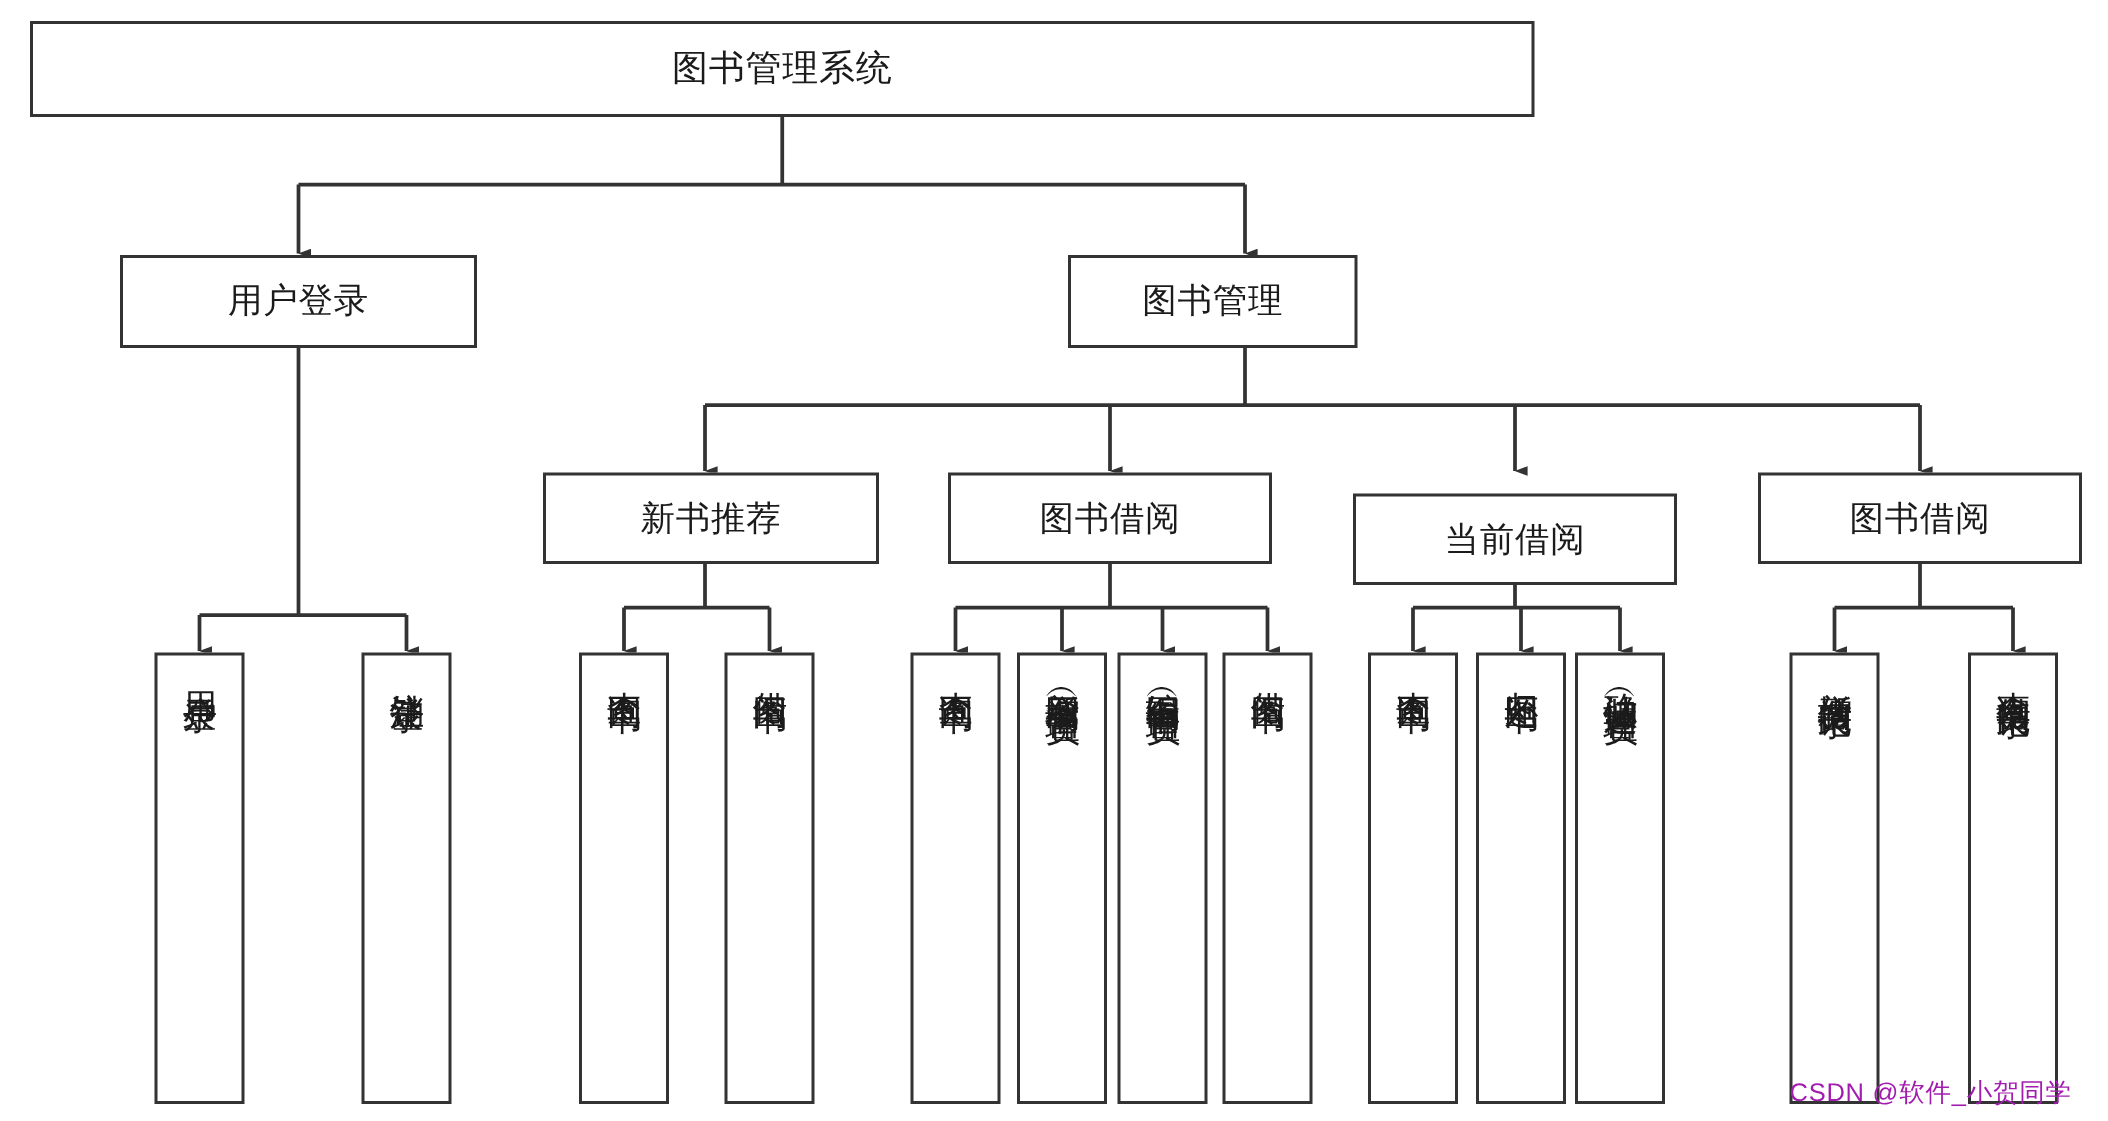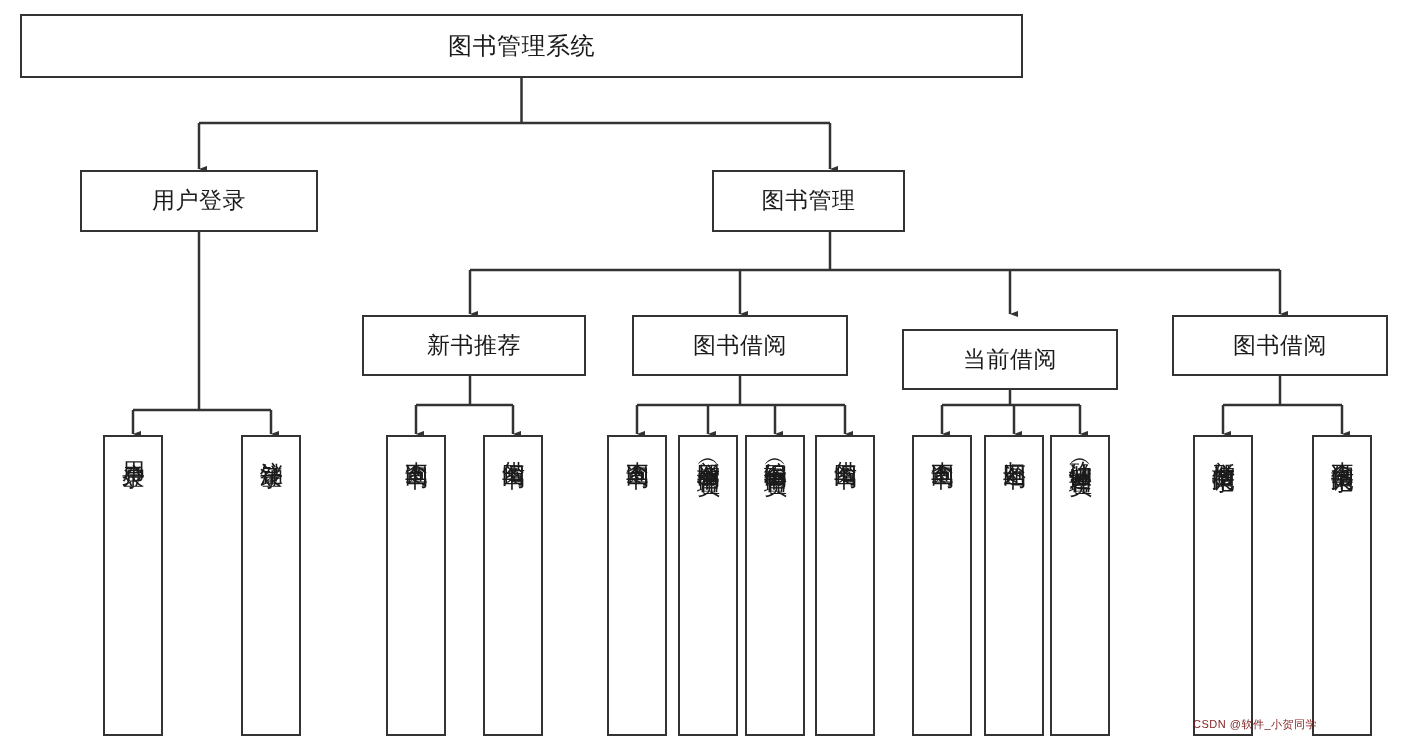--- a/index.html
+++ b/index.html
@@ -52,22 +52,22 @@
   .node.vertical .label {
     writing-mode: vertical-rl;
     text-orientation: upright;
     font-size: 23px;
     letter-spacing: 2px;
     white-space: nowrap;
   }
   .node.root .label { font-size: 24px; }
   .watermark {
     position: absolute;
-    font-size: 11px;
-    color: #7f1d1d;
+    font-size: 17px;
+    color: #a21caf;
     white-space: nowrap;
     letter-spacing: 0.5px;
   }
 </style>
 </head>
 <body>
 
 <div id="canvas">
   <svg class="edges">
     <defs>

